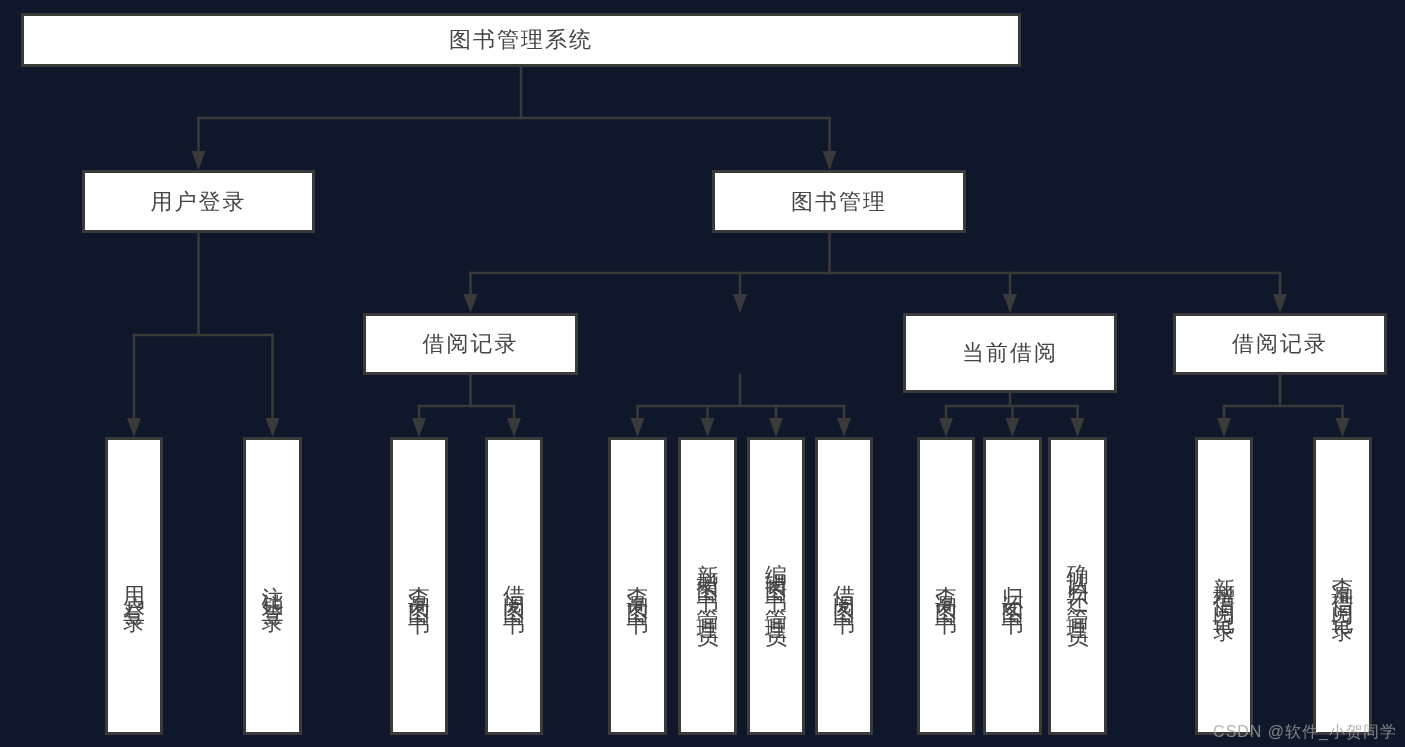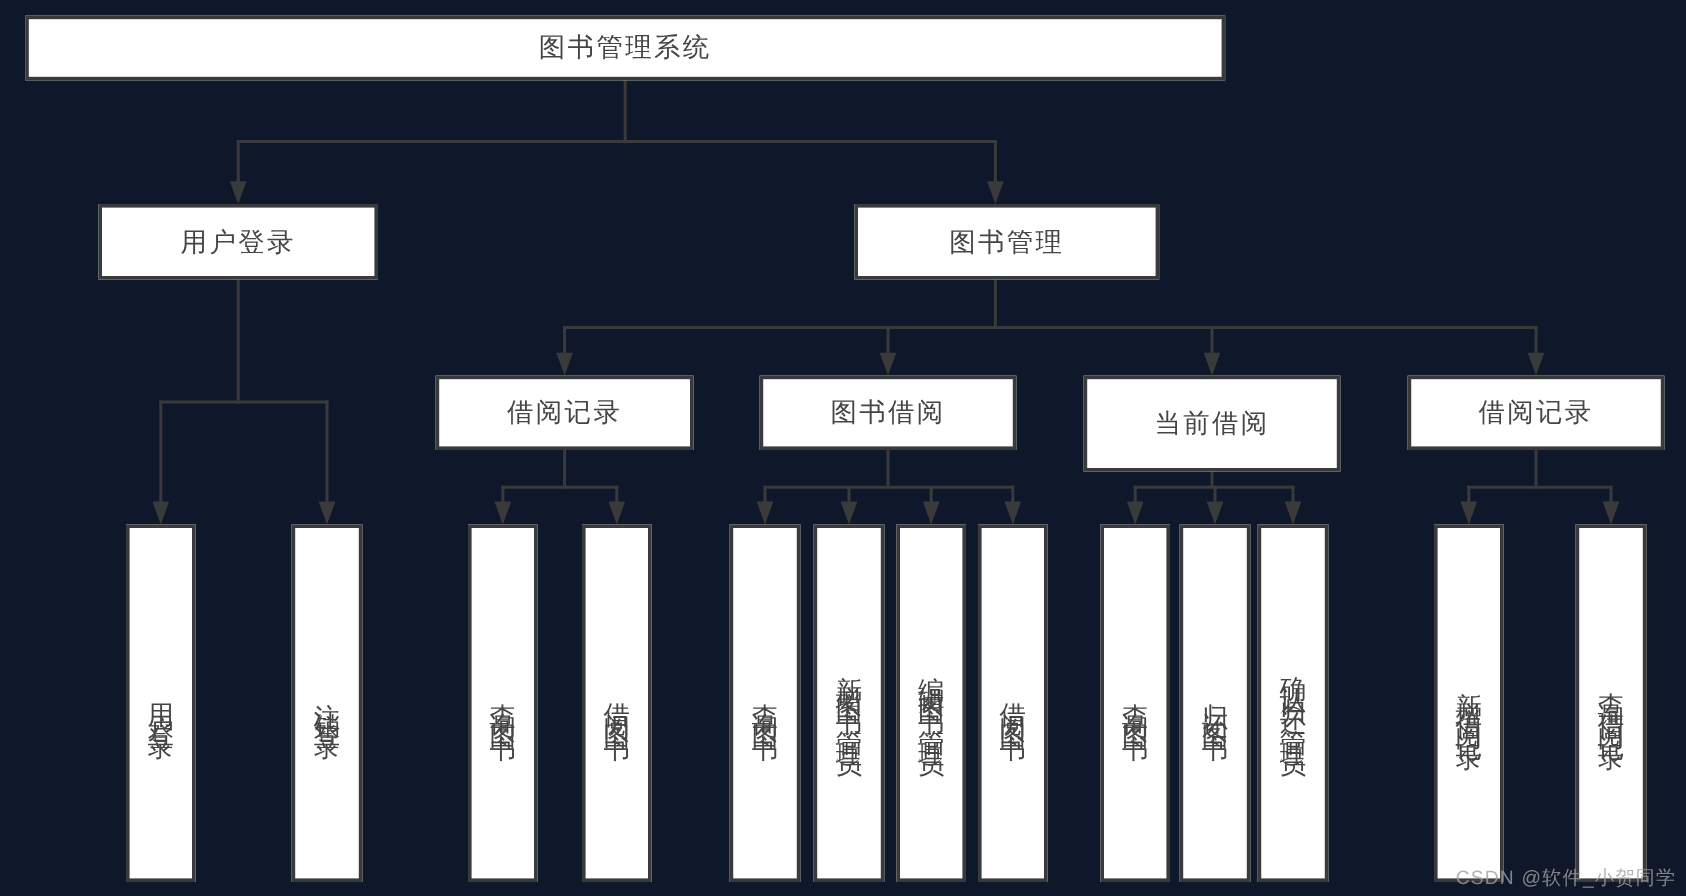--- a/index.html
+++ b/index.html
@@ -117,23 +117,20 @@
   <div class="node horiz" style="left: 82px; top: 170px; width: 233px; height: 63px;">
     <span class="lbl">用户登录</span>
   </div>
   <div class="node horiz" style="left: 712px; top: 170px; width: 254px; height: 63px; align-items: center;">
     <span class="lbl">图书管理</span>
   </div>
 
   <div class="node horiz" style="left: 363px; top: 313px; width: 215px; height: 62px;">
     <span class="lbl">借阅记录</span>
   </div>
-  <div class="node horiz" style="left: 633px; top: 313px; width: 214px; height: 62px;">
-    <span class="lbl">图书借阅</span>
-  </div>
   <div class="node horiz" style="left: 903px; top: 313px; width: 214px; height: 80px;">
     <span class="lbl">当前借阅</span>
   </div>
   <div class="node horiz" style="left: 1173px; top: 313px; width: 214px; height: 62px;">
     <span class="lbl">借阅记录</span>
   </div>
 
   <div class="node vert" style="left: 105px; top: 437px; width: 58px; height: 298px;">
     <span class="lbl">用户登录</span>
   </div>

